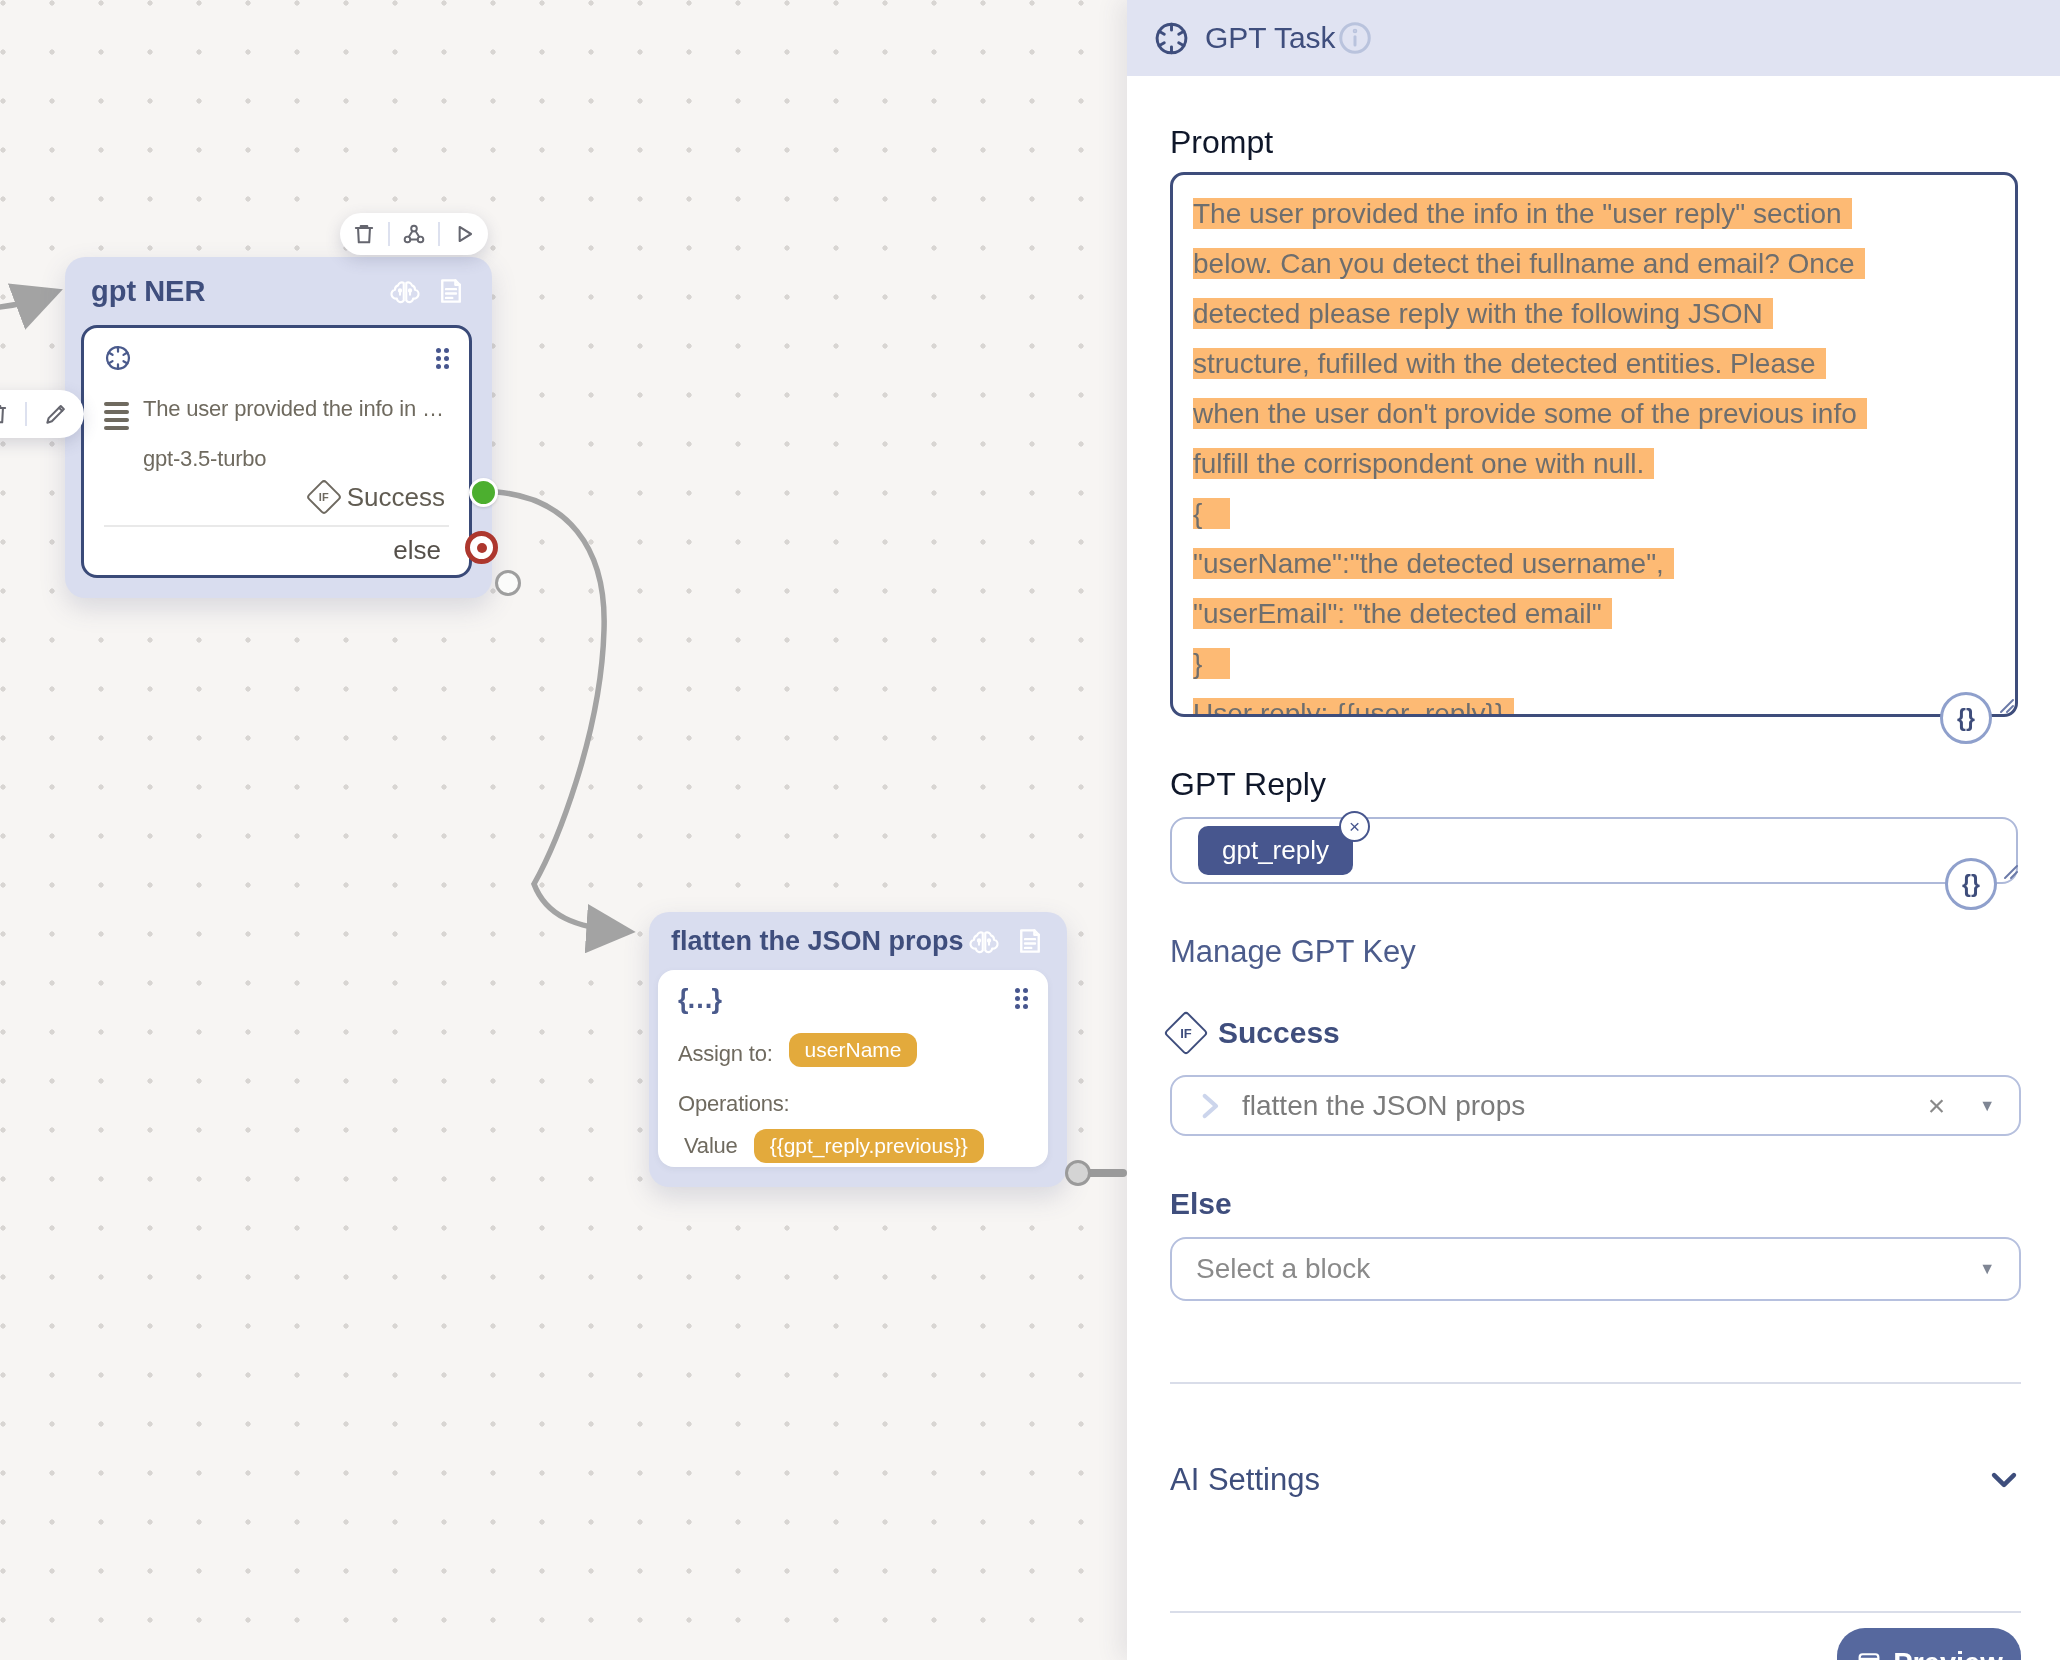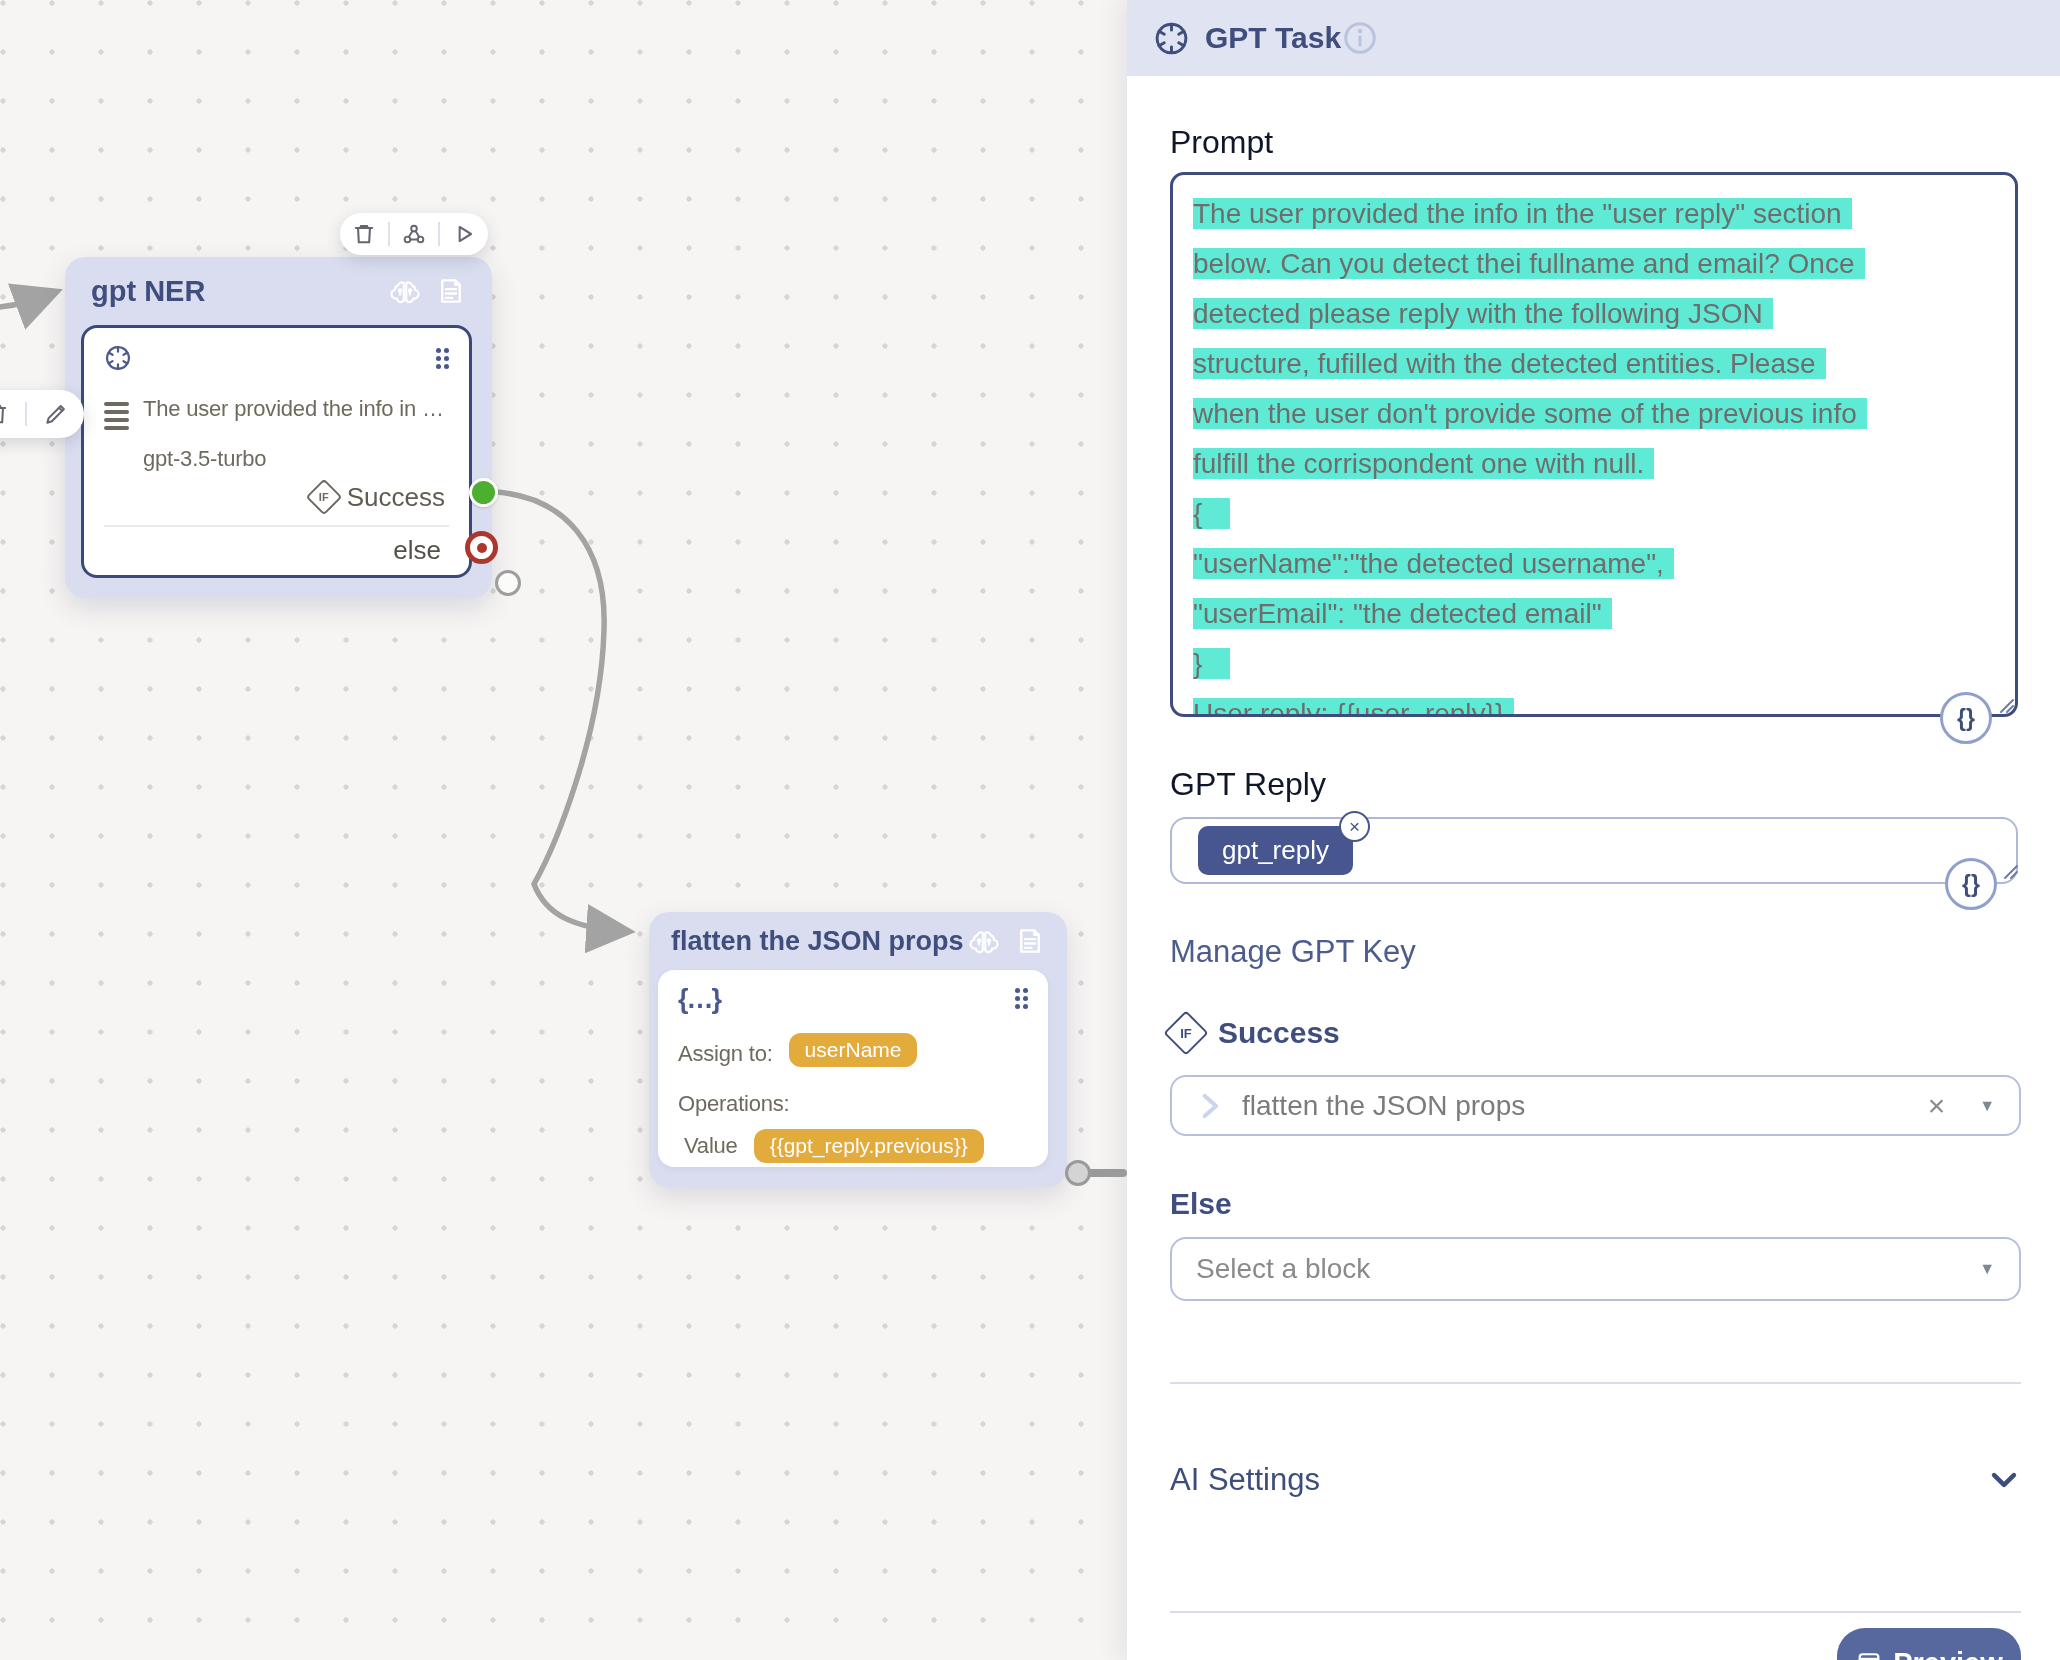--- a/index.html
+++ b/index.html
@@ -64,32 +64,32 @@
   .conn-open{left:495px;top:570px;width:26px;height:26px;background:#fbfbfa;border:3.5px solid #9e9e9e}
   .out-line{position:absolute;left:1078px;top:1169px;width:49px;height:8px;background:#9a9a9a;border-radius:4px;z-index:4}
   .conn-out{left:1065px;top:1160px;width:26px;height:26px;background:#d4d4d4;border:3px solid #9a9a9a}
 
   
   .panel{position:absolute;left:1127px;top:0;width:933px;height:1660px;background:#fff;
     box-shadow:-8px 0 22px rgba(70,70,100,.10)}
   .panel-header{position:absolute;left:0;top:0;width:100%;height:76px;background:#e0e3f2;
     display:flex;align-items:center;padding:0 26px}
   .panel-header .oa{width:37px;height:37px;color:#3f4e7d}
-  .panel-title{margin-left:15px;font-size:30px;font-weight:bold;color:#3f4e7d}
+  .panel-title{margin-left:15px;font-size:30px;font-weight:normal;color:#3f4e7d}
   .info-ic{margin-left:auto;width:38px;height:38px;color:#b9c3dd}
 
   .p-abs{position:absolute}
   .plabel{font-size:32px;color:#0f172a}
   .pheading{font-size:31px;color:#4c5c8c;font-weight:500}
   .pbold{font-size:30px;color:#3f4e7d;font-weight:800}
 
   .txtbox{left:43px;top:172px;width:848px;height:545px;border:3px solid #3e4d7b;border-radius:14px;
     background:#fff;overflow:hidden;padding:14px 4px 0 20px}
   .tline{height:50px;line-height:50px;font-size:28px;color:#6e6e6e;white-space:pre}
-  .hl{background:#5eead4;padding-right:10px}
+  .hl{background:#fdba74;padding-right:10px}
 
   .brace-btn{width:52px;height:52px;border-radius:50%;background:#fff;border:3px solid #8fa0cc;
     color:#3e4d7b;font-size:23px;font-weight:bold;display:flex;align-items:center;justify-content:center;z-index:3}
   .resize{width:20px;height:20px;color:#6b7aa8}
 
   .field{left:43px;top:817px;width:848px;height:67px;border:2.5px solid #aeb9d9;border-radius:16px;
     background:#fff;display:flex;align-items:center;padding-left:26px}
   .chip{position:relative;background:#47568e;color:#fff;border-radius:10px;padding:9px 24px;font-size:26px}
   .chip-x{position:absolute;top:-15px;right:-17px;width:31px;height:31px;border-radius:50%;background:#fff;
     border:2.5px solid #47568e;color:#47568e;font-size:19px;display:flex;align-items:center;justify-content:center}

